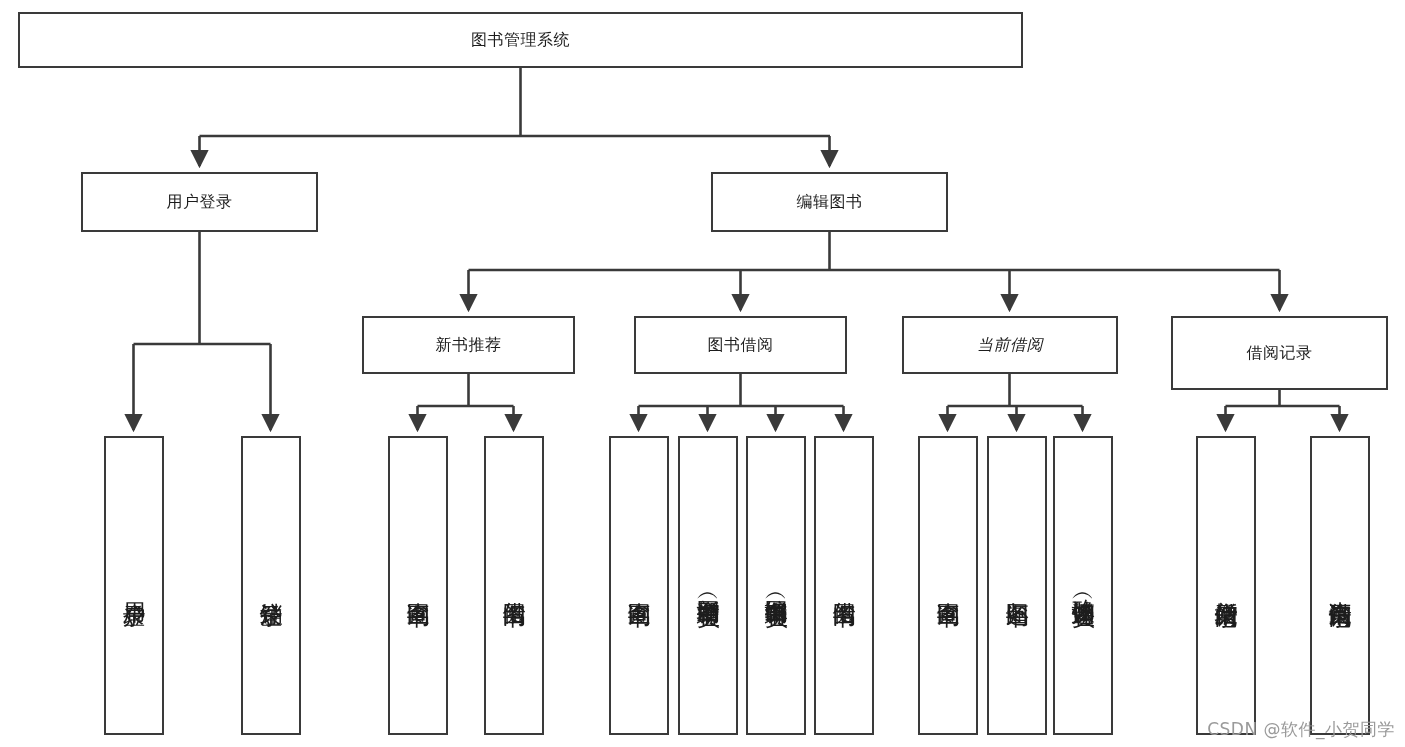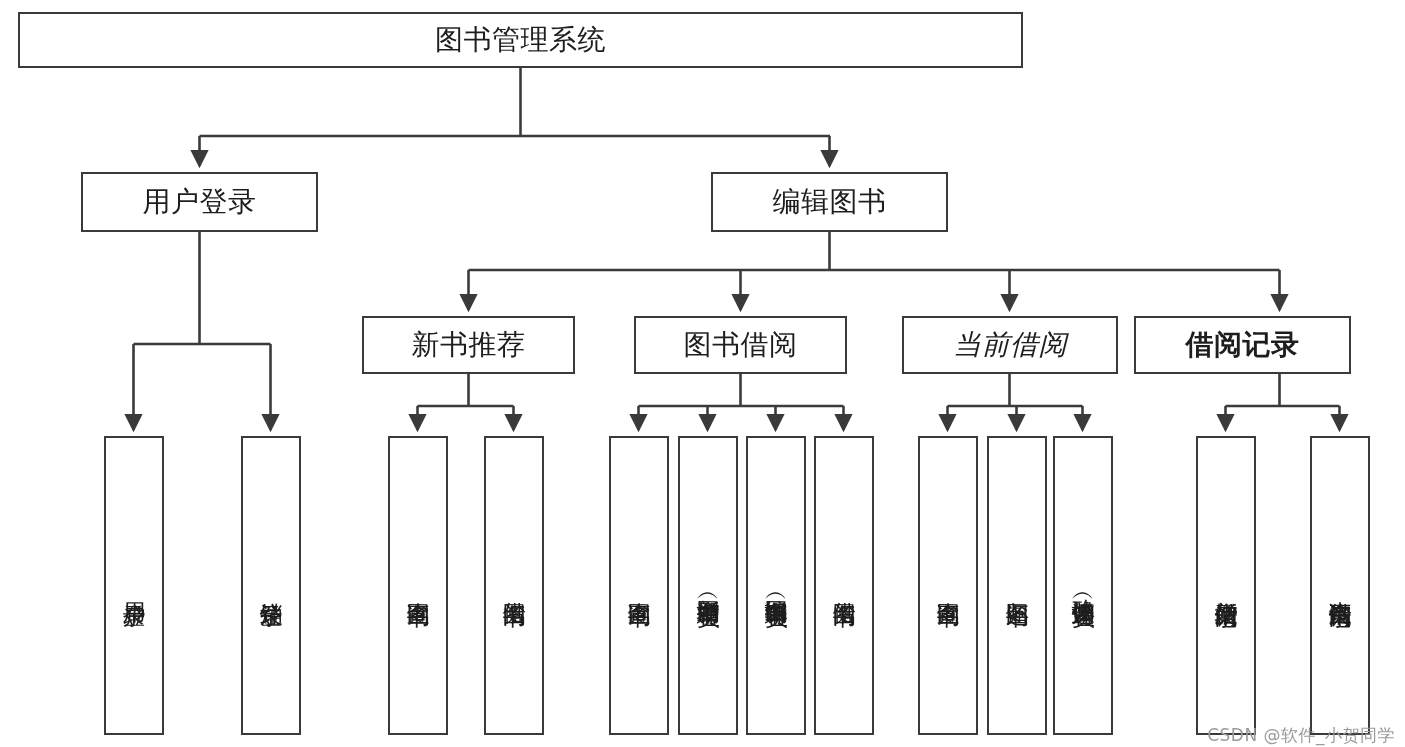--- a/index.html
+++ b/index.html
@@ -35,38 +35,38 @@
     justify-content: center;
     color: #1d1d1d;
     text-align: center;
   }
   .node .lbl {
     display: block;
     line-height: 1.18;
     letter-spacing: 0.5px;
   }
   .node.horiz .lbl {
-    font-size: 28px;
+    font-size: 16px;
   }
   .node.vert {
     align-items: center;
     justify-content: center;
   }
   .node.vert .lbl {
     writing-mode: vertical-rl;
     text-orientation: upright;
     font-size: 23px;
     line-height: 1.02;
     letter-spacing: 1px;
     white-space: nowrap;
   }
   #watermark {
     position: absolute;
     right: 10px;
-    bottom: 0;
+    bottom: 6px;
     font-size: 17px;
     color: #9a9a9a;
     letter-spacing: 0.5px;
     white-space: nowrap;
   }
 </style>
 </head>
 <body>
 
 <div id="canvas">
@@ -134,21 +134,21 @@
 
   <div class="node horiz" style="left:362px; top:316px; width:213px; height:58px;">
     <span class="lbl">新书推荐</span>
   </div>
   <div class="node horiz" style="left:634px; top:316px; width:213px; height:58px;">
     <span class="lbl">图书借阅</span>
   </div>
   <div class="node horiz" style="left:902px; top:316px; width:216px; height:58px;font-style:italic;">
     <span class="lbl">当前借阅</span>
   </div>
-  <div class="node horiz" style="left:1134px; top:316px; width:217px; height:58px;font-weight:bold;">
+  <div class="node horiz" style="left:1171px; top:316px; width:217px; height:74px;">
     <span class="lbl">借阅记录</span>
   </div>
 
   <div class="node vert" style="left:104px; top:436px; width:60px; height:299px;">
     <span class="lbl">用户登录</span>
   </div>
   <div class="node vert" style="left:241px; top:436px; width:60px; height:299px;">
     <span class="lbl">注销登录</span>
   </div>
 

